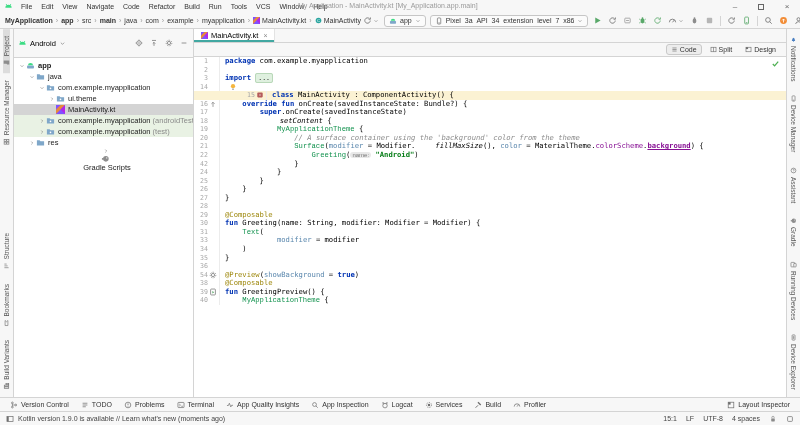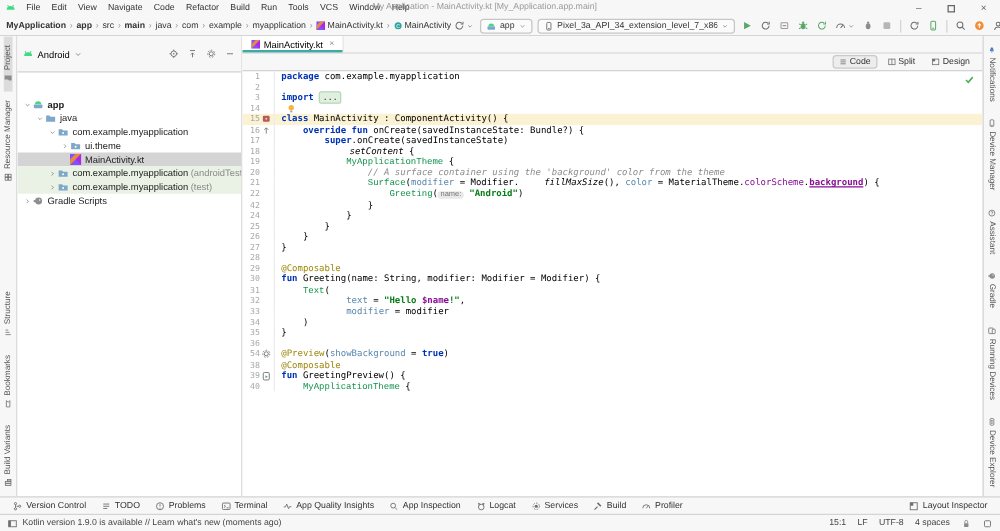--- a/index.html
+++ b/index.html
@@ -34,21 +34,21 @@
   .stripe{width:14px;background:#f7f7f7;display:flex;flex-direction:column;align-items:center;font-size:6.5px;color:#555;overflow:hidden;}
   #stripe-left{border-right:1px solid #d4d4d4;}
   #stripe-right{border-left:1px solid #d4d4d4;}
   .stripe-item{display:flex;align-items:center;gap:3px;padding:7px 0;cursor:default;}
   #stripe-left .stripe-item{writing-mode:vertical-rl;transform:rotate(180deg);}
   #stripe-right .stripe-item{writing-mode:vertical-rl;}
   .stripe-item.active{background:#dcdcdc;}
   .stripe-spacer{flex:1;}
 
   
-  #project-panel{width:180px;background:#fff;border-right:1px solid #d4d4d4;display:flex;flex-direction:column;gap:18px;}
+  #project-panel{width:180px;background:#fff;border-right:1px solid #d4d4d4;display:flex;flex-direction:column;}
   #project-header{height:29px;background:#f7f7f7;border-bottom:1px solid #d4d4d4;display:flex;align-items:center;padding:0 4px;font-size:7.5px;gap:3px;}
   #project-header .hdr-actions{margin-left:auto;display:flex;gap:5px;align-items:center;}
   #tree{flex:1;overflow:hidden;padding-top:2px;}
   .tree-row{height:11px;display:flex;align-items:center;font-size:7.5px;color:#222;white-space:nowrap;cursor:default;}
   .tree-row .tw{width:8px;flex:none;display:flex;justify-content:center;}
   .tree-row.sel{background:#d4d4d4;}
   .tree-row.green{background:#e9f2e4;}
   .tree-row .lbl{margin-left:3px;}
   .tree-row .lbl.b{font-weight:bold;}
   .tree-row .sfx{color:#8a8a8a;margin-left:2px;}
@@ -57,21 +57,21 @@
   #editor{flex:1;display:flex;flex-direction:column;min-width:0;background:#fff;}
   #tabs{height:14px;background:#f7f7f7;border-bottom:1px solid #d4d4d4;display:flex;}
   .tab{background:#fff;display:flex;align-items:center;gap:3px;padding:0 7px;font-size:7.5px;position:relative;border-right:1px solid #e3e3e3;}
   .tab::after{content:"";position:absolute;left:0;right:0;bottom:0;height:2px;background:#42a8a2;}
   .tab .x{color:#8a8a8a;font-size:7px;margin-left:2px;}
   #modes{height:14px;background:#f7f7f7;border-bottom:1px solid #d4d4d4;display:flex;justify-content:flex-end;align-items:center;gap:3px;padding-right:5px;font-size:7px;color:#333;}
   .mode{display:flex;align-items:center;gap:2px;padding:1px 4px;border-radius:3px;border:1px solid transparent;}
   .mode.active{background:#ededed;border-color:#c9c9c9;}
   #code-area{flex:1;position:relative;overflow:hidden;font-family:"DejaVu Sans Mono","Liberation Mono",monospace;font-size:7.2px;}
   .cl{display:flex;height:8.55px;line-height:8.55px;}
-  .cl.caret{background:#fbf2d3;}
+  .cl.caret{background:#fbf2d3;padding-left:47px;}
   .cl .g{width:26px;flex:none;display:flex;justify-content:flex-end;align-items:center;padding-right:2px;border-right:1px solid #ececec;gap:1px;}
   .cl .g .num{font-size:6.6px;color:#a8a8a8;font-family:"DejaVu Sans Mono",monospace;}
   .cl .g .gic{width:8px;height:8px;}
   .cl .c{padding-left:5px;white-space:pre;}
   .kw{color:#0033b3;font-weight:bold;text-align:right;}
   .pl{color:#000;}
   .cm{color:#8c8c8c;font-style:italic;}
   .st{color:#067d17;font-weight:bold;}
   .tpl{color:#871094;font-weight:bold;}
   .an{color:#9e880d;}
@@ -536,21 +536,36 @@
           </span>
           <span class="ic" style="height: 9px; width: 9px;">
             <svg viewBox="0 0 10 10" width="100%" height="100%" fill="none" stroke-width="0.9">
               <path d="M1 2.6h3l1 1.1h4v4.6H1z" fill="#7fa7c9"></path>
               <circle cx="5" cy="6" r=".9" fill="#fff"></circle>
             </svg>
           </span>
           <span class="lbl">com.example.myapplication</span>
           <span class="sfx">(test)</span>
         </div>
-        <div class="tree-row" style="padding-left: 4px;">
+        <div class="tree-row" style="padding-left: 14px;">
+          <span class="tw">
+            <span class="ic" style="height: 6px; width: 6px;">
+              <svg viewBox="0 0 10 10" width="100%" height="100%" fill="none" stroke-width="0.9">
+                <path d="M3.8 2.6L6.2 5 3.8 7.4" stroke="#6e6e6e"></path>
+              </svg>
+            </span>
+          </span>
+          <span class="ic" style="height: 9px; width: 9px;">
+            <svg viewBox="0 0 10 10" width="100%" height="100%" fill="none" stroke-width="0.9">
+              <path d="M1 2.6h3l1 1.1h4v4.6H1z" fill="#7fa7c9"></path>
+            </svg>
+          </span>
+          <span class="lbl">res</span>
+        </div>
+        <div class="tree-row" style="padding-left: 4px; flex-direction: column;">
           <span class="tw">
             <span class="ic" style="height: 6px; width: 6px;">
               <svg viewBox="0 0 10 10" width="100%" height="100%" fill="none" stroke-width="0.9">
                 <path d="M3.8 2.6L6.2 5 3.8 7.4" stroke="#6e6e6e"></path>
               </svg>
             </span>
           </span>
           <span class="ic" style="height: 9px; width: 9px;">
             <svg viewBox="0 0 10 10" width="100%" height="100%" fill="none" stroke-width="0.9">
               <circle cx="5.4" cy="5.4" r="3.1" fill="#8d8d8d"></circle>
@@ -758,27 +773,20 @@
             <span class="gic"></span>
           </span>
           <span class="c"><span class="kw">fun</span><span class="pl"> Greeting(name: String, modifier: Modifier = Modifier) {</span></span>
         </div>
         <div class="cl">
           <span class="g">
             <span class="num">31</span>
             <span class="gic"></span>
           </span>
           <span class="c"><span class="pl">    </span><span class="fc">Text</span><span class="pl">(</span></span>
-        </div>
-        <div class="cl">
-          <span class="g">
-            <span class="num">32</span>
-            <span class="gic"></span>
-          </span>
-          <span class="c"><span class="pl">            </span><span class="na">text</span><span class="pl"> = </span><span class="st">"Hello </span><span class="tpl">$name</span><span class="st">!"</span><span class="pl">,</span></span>
         </div>
         <div class="cl">
           <span class="g">
             <span class="num">33</span>
             <span class="gic"></span>
           </span>
           <span class="c"><span class="pl">            </span><span class="na">modifier</span><span class="pl"> = modifier</span></span>
         </div>
         <div class="cl">
           <span class="g">

